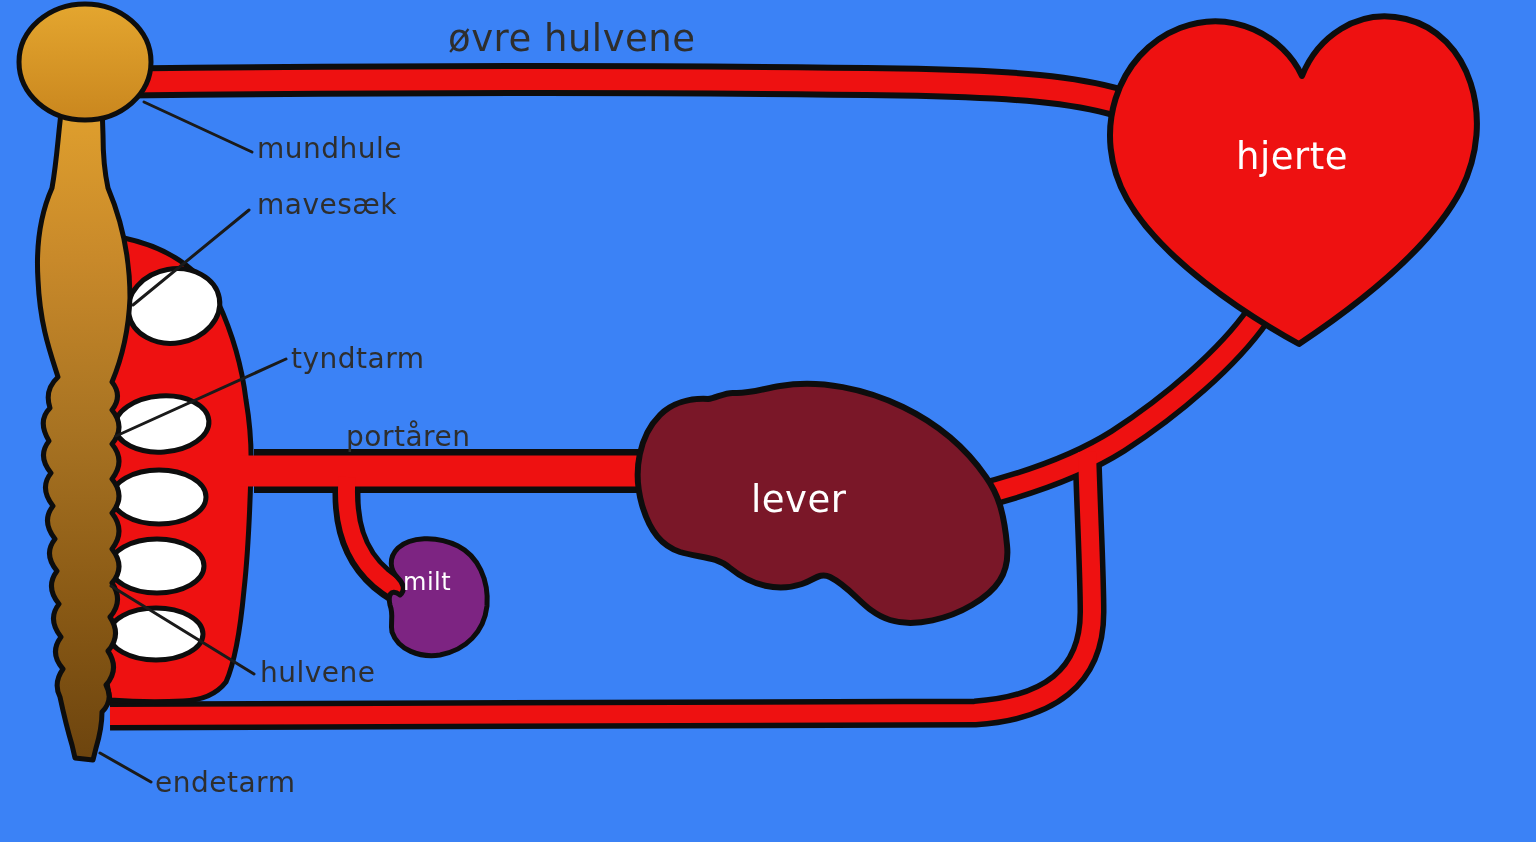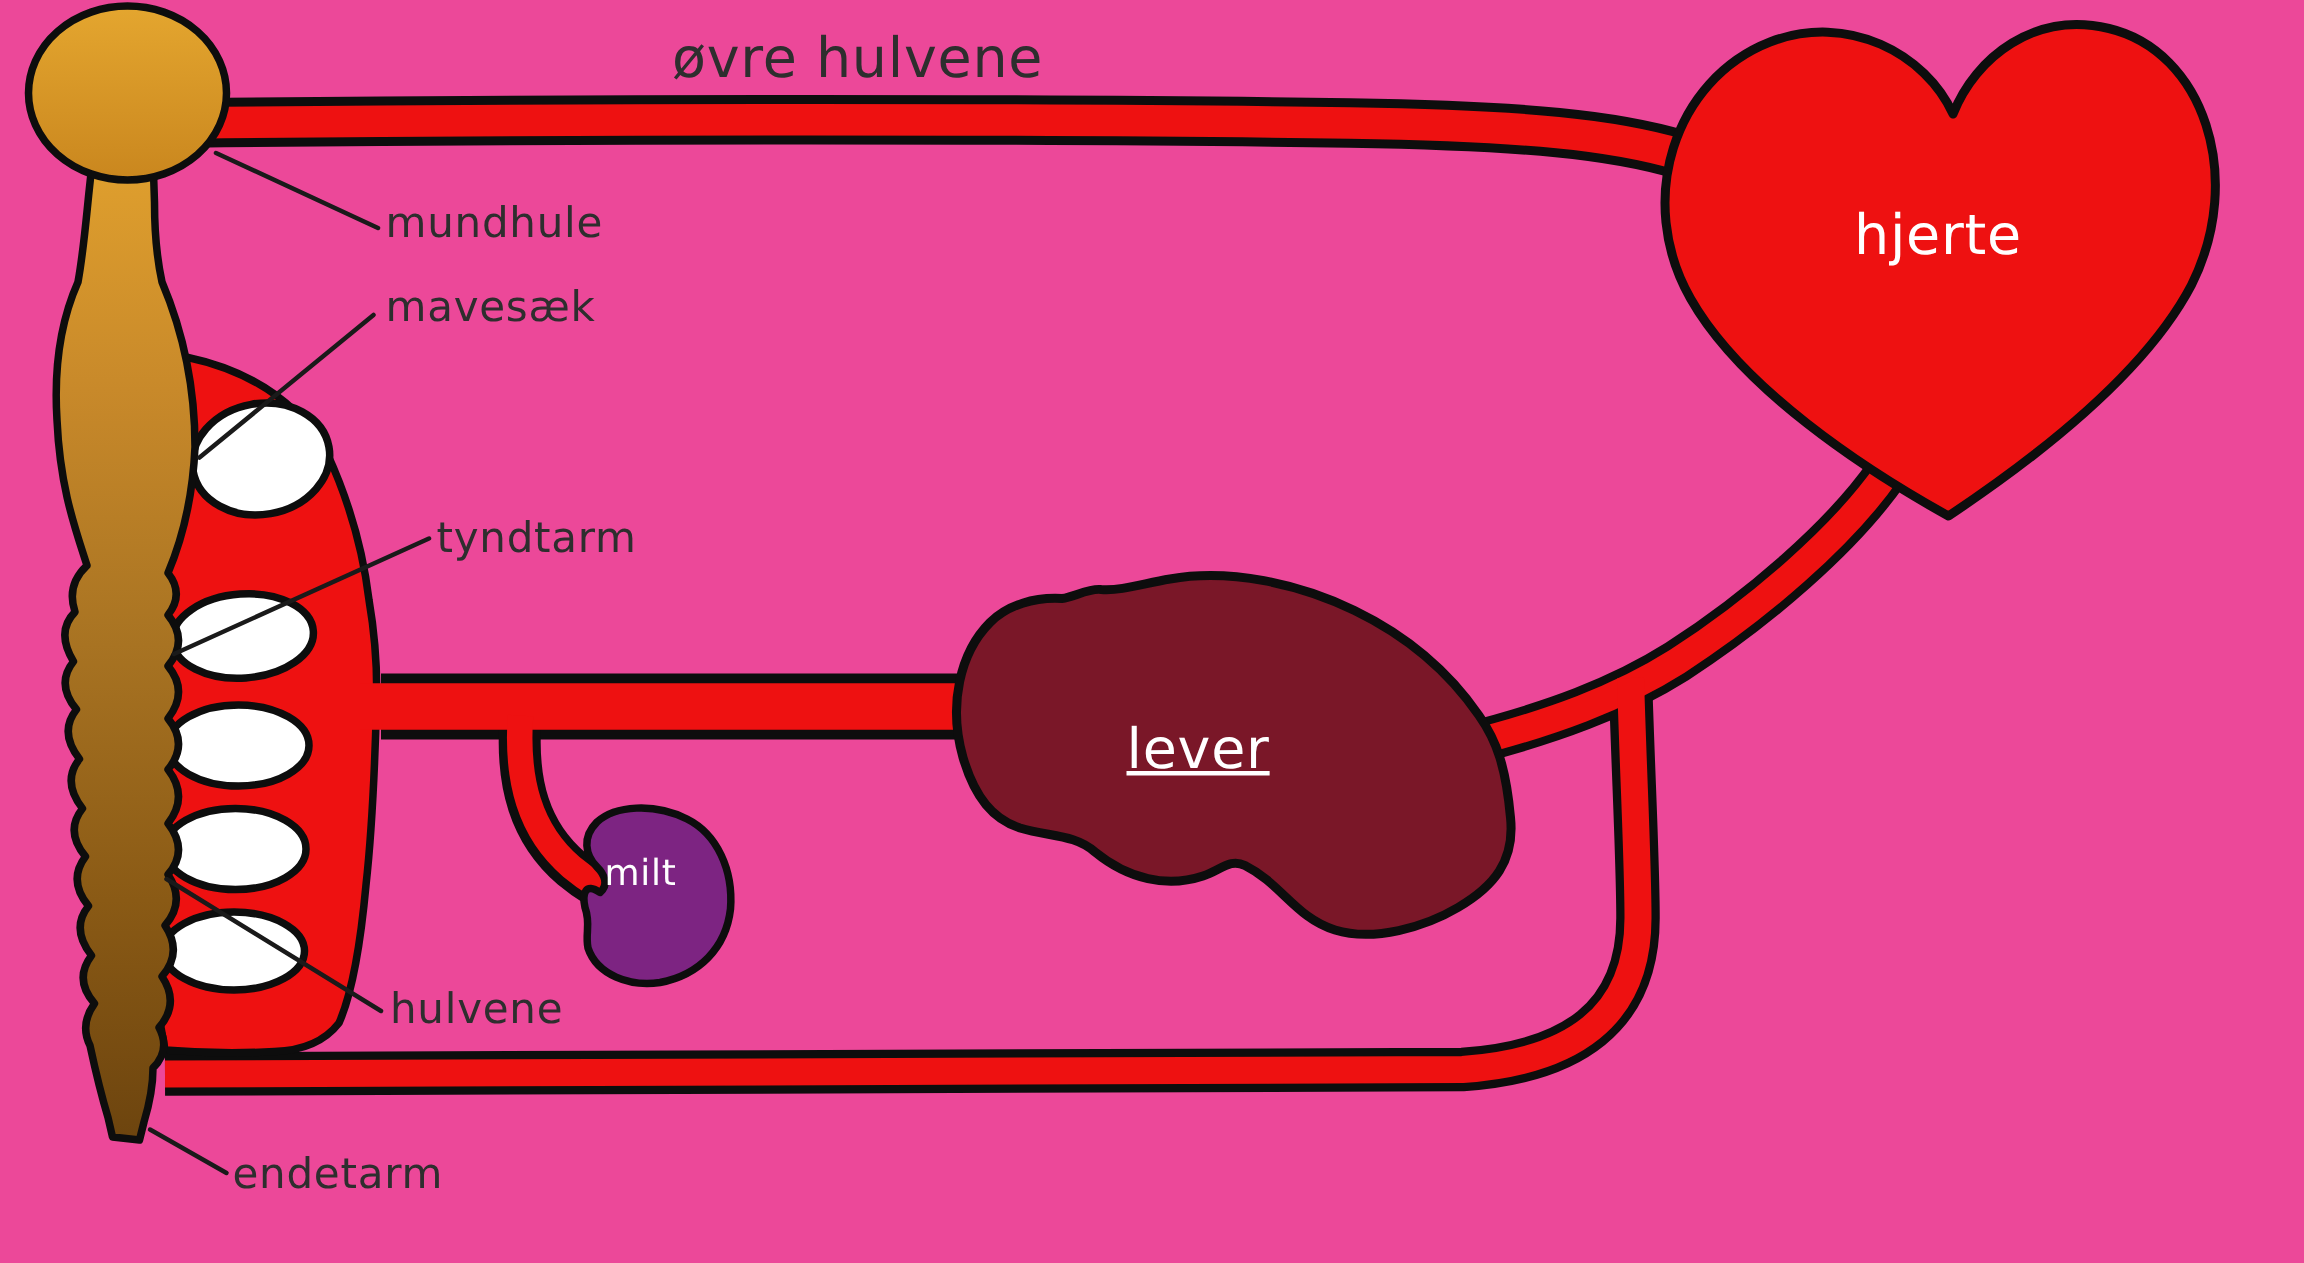--- a/index.html
+++ b/index.html
@@ -1,19 +1,19 @@
 <!DOCTYPE html>
 <html><head>
 <meta charset="utf-8">
 <style>
   html,body{margin:0;padding:0;background:#ffffff;}
   .stage{
     position:relative;
     width:1536px;height:842px;
-    background:#ec4899;
+    background:#3b82f6;
     overflow:hidden;
     font-family:"DejaVu Sans", sans-serif;
   }
   .stage svg{position:absolute;left:0;top:0;}
   .lbl{
     position:absolute;
     color:#2e2e2e;
     font-size:28px;
     line-height:1.05;
     white-space:nowrap;
@@ -23,21 +23,21 @@
   .lbl.white{color:#ffffff;font-size:24px;}
   .lbl.ovre{left:448px;top:20px;font-size:37px;}
   .lbl.mundhule{left:257px;top:134px;}
   .lbl.mavesaek{left:257px;top:190px;}
   .lbl.tyndtarm{left:291px;top:344px;}
   .lbl.portaaren{left:346px;top:422px;}
   .lbl.nedre{left:1216px;top:446px;font-size:37px;}
   .lbl.tyktarm{left:260px;top:658px;}
   .lbl.endetarm{left:155px;top:768px;text-align:right;}
   .lbl.hjerte{left:1236px;top:138px;font-size:37px;}
-  .lbl.lever{left:751px;top:481px;font-size:37px;text-decoration:underline;}
+  .lbl.lever{left:751px;top:481px;font-size:37px;}
   .lbl.milt{left:403px;top:570px;}
 </style>
 </head>
 <body>
 
 <div class="stage">
 
   <svg width="1536" height="842" viewBox="0 0 1536 842">
     <defs>
       <linearGradient id="gutGrad" gradientUnits="userSpaceOnUse" x1="0" y1="90" x2="0" y2="770">
@@ -141,19 +141,20 @@
       <line x1="286" y1="359" x2="116" y2="436"></line>
       <line x1="111" y1="586" x2="254" y2="674"></line>
       <line x1="100" y1="753" x2="151" y2="782"></line>
     </g>
   </svg>
 
   <div class="lbl ovre">øvre hulvene</div>
   <div class="lbl mundhule">mundhule</div>
   <div class="lbl mavesaek">mavesæk</div>
   <div class="lbl tyndtarm">tyndtarm</div>
+  <div class="lbl portaaren">portåren</div>
   <div class="lbl tyktarm">hulvene</div>
   <div class="lbl endetarm">endetarm</div>
   <div class="lbl white hjerte">hjerte</div>
   <div class="lbl white lever">lever</div>
   <div class="lbl white milt">milt</div>
 
 </div>
 
 </body></html>

